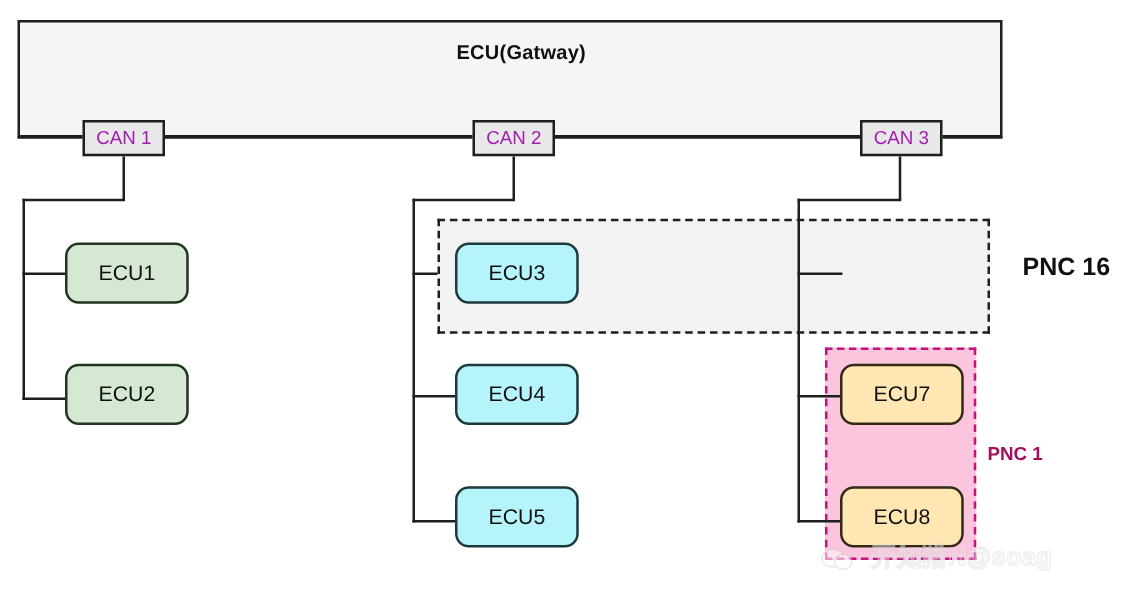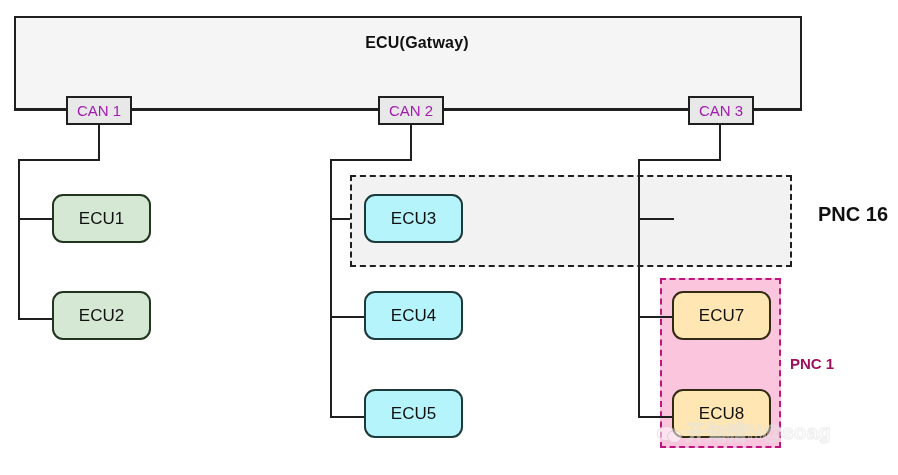--- a/index.html
+++ b/index.html
@@ -131,24 +131,24 @@
     position: absolute;
     background: #1f1f1f;
   }
   .wire-h { height: 2px; }
   .wire-v { width: 2px; }
 
   
   #watermark {
     position: absolute;
     left: 657px;
-    top: 419px;
+    top: 432px;
     display: flex;
     align-items: center;
-    gap: 5px;
+    gap: 16px;
     opacity: 0.55;
     pointer-events: none;
   }
   #watermark .wm-logo {
     width: 24px;
     height: 20px;
     position: relative;
   }
   #watermark .wm-logo .b1 {
     position: absolute;

